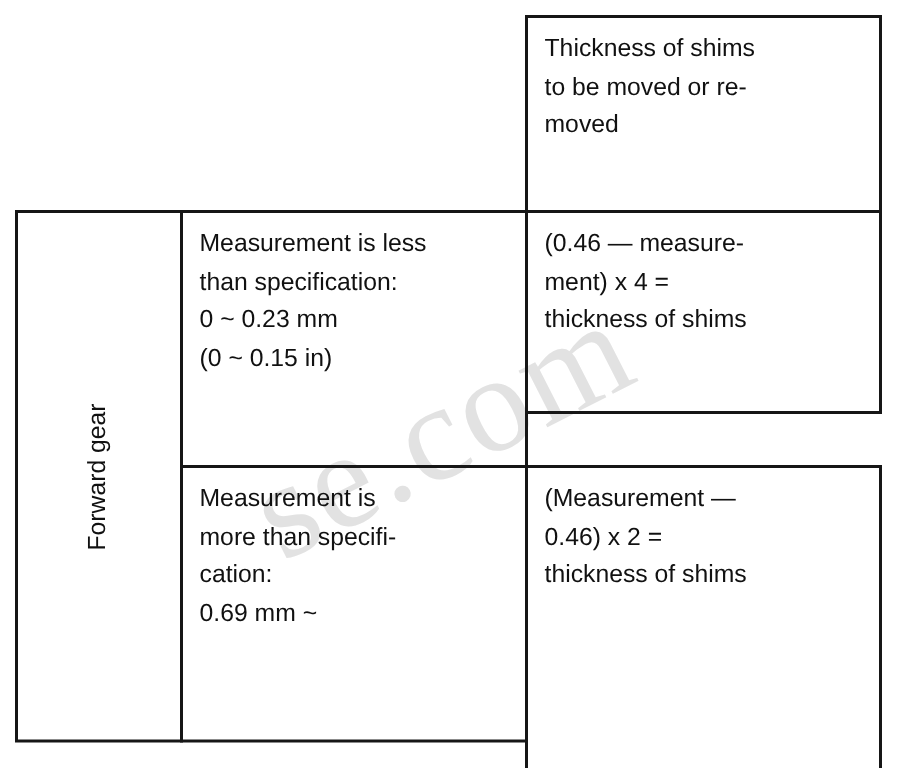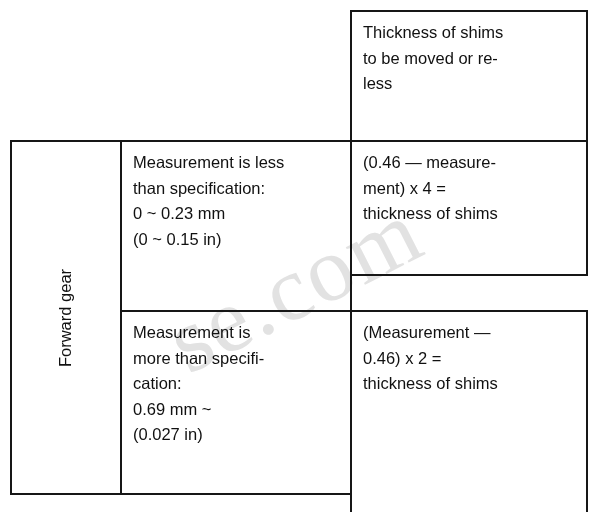--- a/index.html
+++ b/index.html
@@ -124,21 +124,21 @@
 <body>
 
 <div class="watermark">se.com</div>
 
 <div class="sheet">
   <div class="tbl">
 
     <div class="cell c-header">
       <span class="line">Thickness of shims</span>
       <span class="line">to be moved or re-</span>
-      <span class="line">less</span>
+      <span class="line">moved</span>
     </div>
 
     <div class="cell c-side">
       <span class="vtext">Forward gear</span>
     </div>
 
     <div class="cell c-r1c2">
       <span class="line">Measurement is less</span>
       <span class="line">than specification:</span>
       <span class="line">0 ~ 0.23 mm</span>
@@ -149,21 +149,20 @@
       <span class="line">(0.46 — measure-</span>
       <span class="line">ment) x 4 =</span>
       <span class="line">thickness of shims</span>
     </div>
 
     <div class="cell c-r2c2">
       <span class="line">Measurement is</span>
       <span class="line">more than specifi-</span>
       <span class="line">cation:</span>
       <span class="line">0.69 mm ~</span>
-      <span class="line">(0.027 in)</span>
     </div>
 
     <div class="cell c-r2c3">
       <span class="line">(Measurement —</span>
       <span class="line">0.46) x 2 =</span>
       <span class="line">thickness of shims</span>
     </div>
 
   </div>
 </div>

